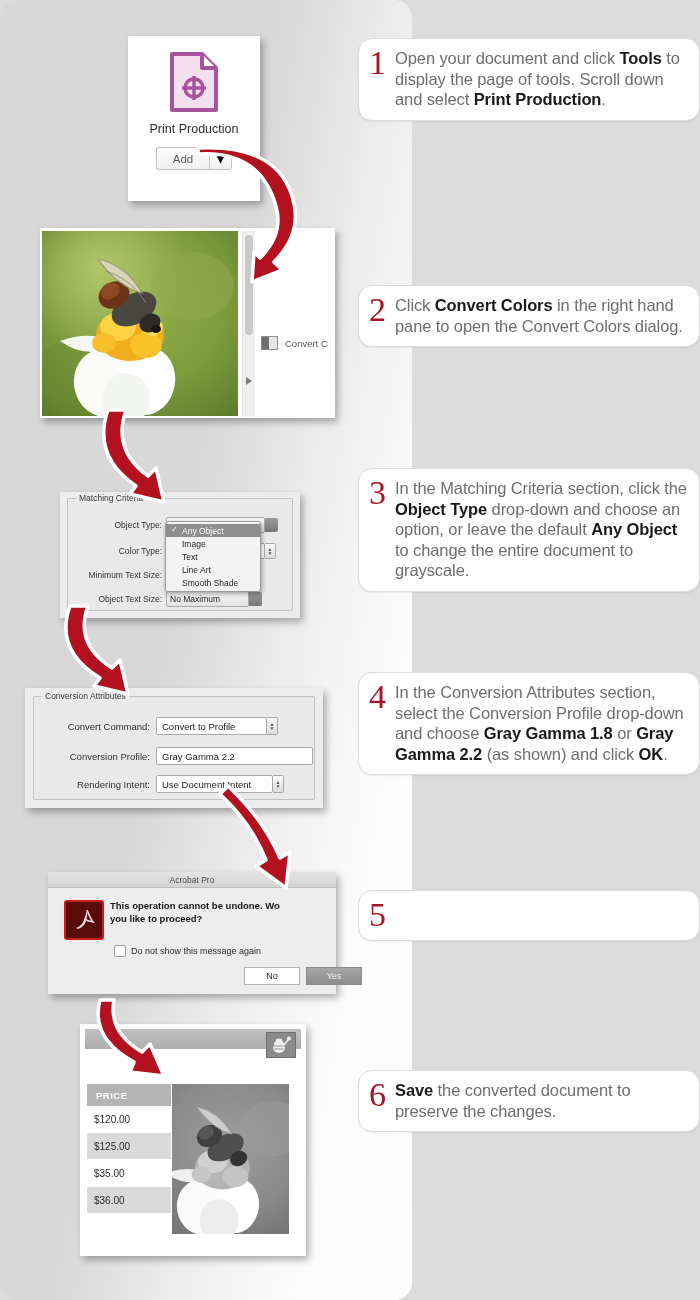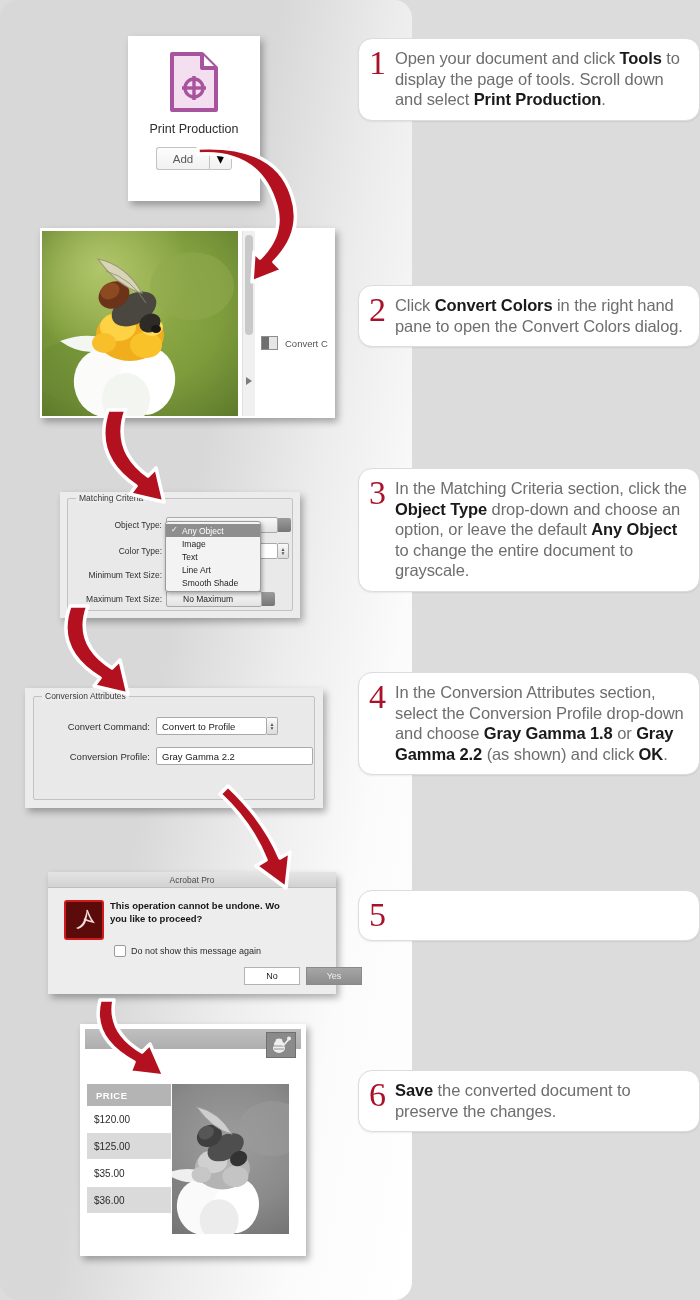--- a/index.html
+++ b/index.html
@@ -46,21 +46,21 @@
   .v2-item{position:absolute;left:6px;top:105px;display:flex;align-items:center;}
   .v2-icn{width:15px;height:12px;border:1px solid #8d8d8d;background:linear-gradient(90deg,#6f6f6f 0 50%,#e6e6e6 50% 100%);}
   .v2-txt{font-size:9.5px;color:#555;margin-left:7px;white-space:nowrap;}
 
   
   #shot3{left:60px;top:492px;width:240px;height:126px;background:#ececec;}
   .dlg3{position:absolute;left:7px;top:6px;right:7px;bottom:7px;border:1px solid #c2c2c2;background:#e9e9e9;border-radius:2px;}
   .sec-title{position:absolute;left:8px;top:-6px;background:#ececec;padding:0 3px;font-size:8.5px;color:#3a3a3a;}
   .row3{position:absolute;display:flex;align-items:center;}
   .lab3{font-size:8.5px;color:#2f2f2f;text-align:right;}
-  .fld3{height:14px;border:1px solid #a9a9a9;background:#fff;border-radius:2px;display:flex;align-items:center;padding-left:16px;font-size:8.5px;color:#222;}
+  .fld3{height:14px;border:1px solid #a9a9a9;background:#fff;border-radius:2px;display:flex;align-items:center;padding-left:3px;font-size:8.5px;color:#222;}
   .stepper{width:10px;height:14px;background:linear-gradient(#fafafa,#dcdcdc);border:1px solid #a9a9a9;border-left:none;border-radius:0 2px 2px 0;
      display:flex;flex-direction:column;align-items:center;justify-content:center;font-size:5px;line-height:4px;color:#555;}
   .popbtn{background:linear-gradient(#f8f8f8,#e2e2e2);}
   .popcaret{width:13px;height:14px;background:linear-gradient(#9c9c9c,#767676);border-radius:0 2px 2px 0;
      display:flex;align-items:center;justify-content:center;}
   .menu3{position:absolute;left:97px;top:22px;width:94px;background:#f3f3f3;border:1px solid #9a9a9a;
      box-shadow:1px 2px 4px rgba(0,0,0,.35);border-radius:3px;padding:2px 0;z-index:5;}
   .mi{font-size:8.5px;color:#1c1c1c;padding:1.5px 4px 1.5px 16px;position:relative;white-space:nowrap;}
   .mi.sel{background:#8e8e8e;color:#fff;}
   .mi.sel:before{content:"\2713";position:absolute;left:5px;top:1px;font-size:8px;}
@@ -192,21 +192,21 @@
         <span class="fld3" style="width:94px;margin-left:4px;"></span>
         <span class="stepper">▲<br>▼</span>
       </div>
 
       <div class="row3" style="left:0;top:68px;width:100%;">
         <span class="lab3" style="width:94px;">Minimum Text Size:</span>
         <span class="fld3" style="width:50px;margin-left:4px;"></span>
       </div>
 
       <div class="row3" style="left:0;top:92px;width:100%;">
-        <span class="lab3" style="width:94px;">Maximum Text Size:</span>
+        <span class="lab3" style="width:94px;">Object Text Size:</span>
         <span class="fld3 popbtn" style="width:78px;margin-left:4px;">No Maximum</span>
         <span class="popcaret"></span>
       </div>
 
       <div class="menu3">
         <div class="mi sel">Any Object</div>
         <div class="mi">Image</div>
         <div class="mi">Text</div>
         <div class="mi">Line Art</div>
         <div class="mi">Smooth Shade</div>
@@ -222,20 +222,25 @@
         <span class="lab4" style="width:116px;">Convert Command:</span>
         <span class="fld4 popbtn" style="width:104px;margin-left:6px;">Convert to Profile</span>
         <span class="stepper" style="height:16px;">▲<br>▼</span>
       </div>
 
       <div class="row4" style="left:0;top:50px;width:100%;">
         <span class="lab4" style="width:116px;">Conversion Profile:</span>
         <span class="fld4" style="width:150px;margin-left:6px;">Gray Gamma 2.2</span>
       </div>
 
+      <div class="row4" style="left:0;top:78px;width:100%;">
+        <span class="lab4" style="width:116px;">Rendering Intent:</span>
+        <span class="fld4 popbtn" style="width:110px;margin-left:6px;">Use Document Intent</span>
+        <span class="stepper" style="height:16px;">▲<br>▼</span>
+      </div>
     </div>
   </div>
 
   <div class="shot" id="shot5">
     <div class="titlebar5">Acrobat Pro</div>
     <div class="acro-icon">
       <svg width="26" height="26" viewBox="0 0 26 26">
         <path d="M5 21 q6 -2 8 -8 q2 -6 3 -10 q1 5 -1 11 q-2 6 -8 8 Z" fill="#f2dcdc"></path>
         <path d="M16 3 q3 8 6 12 q-5 -1 -9 -3" fill="none" stroke="#f2dcdc" stroke-width="1.6"></path>
       </svg>

